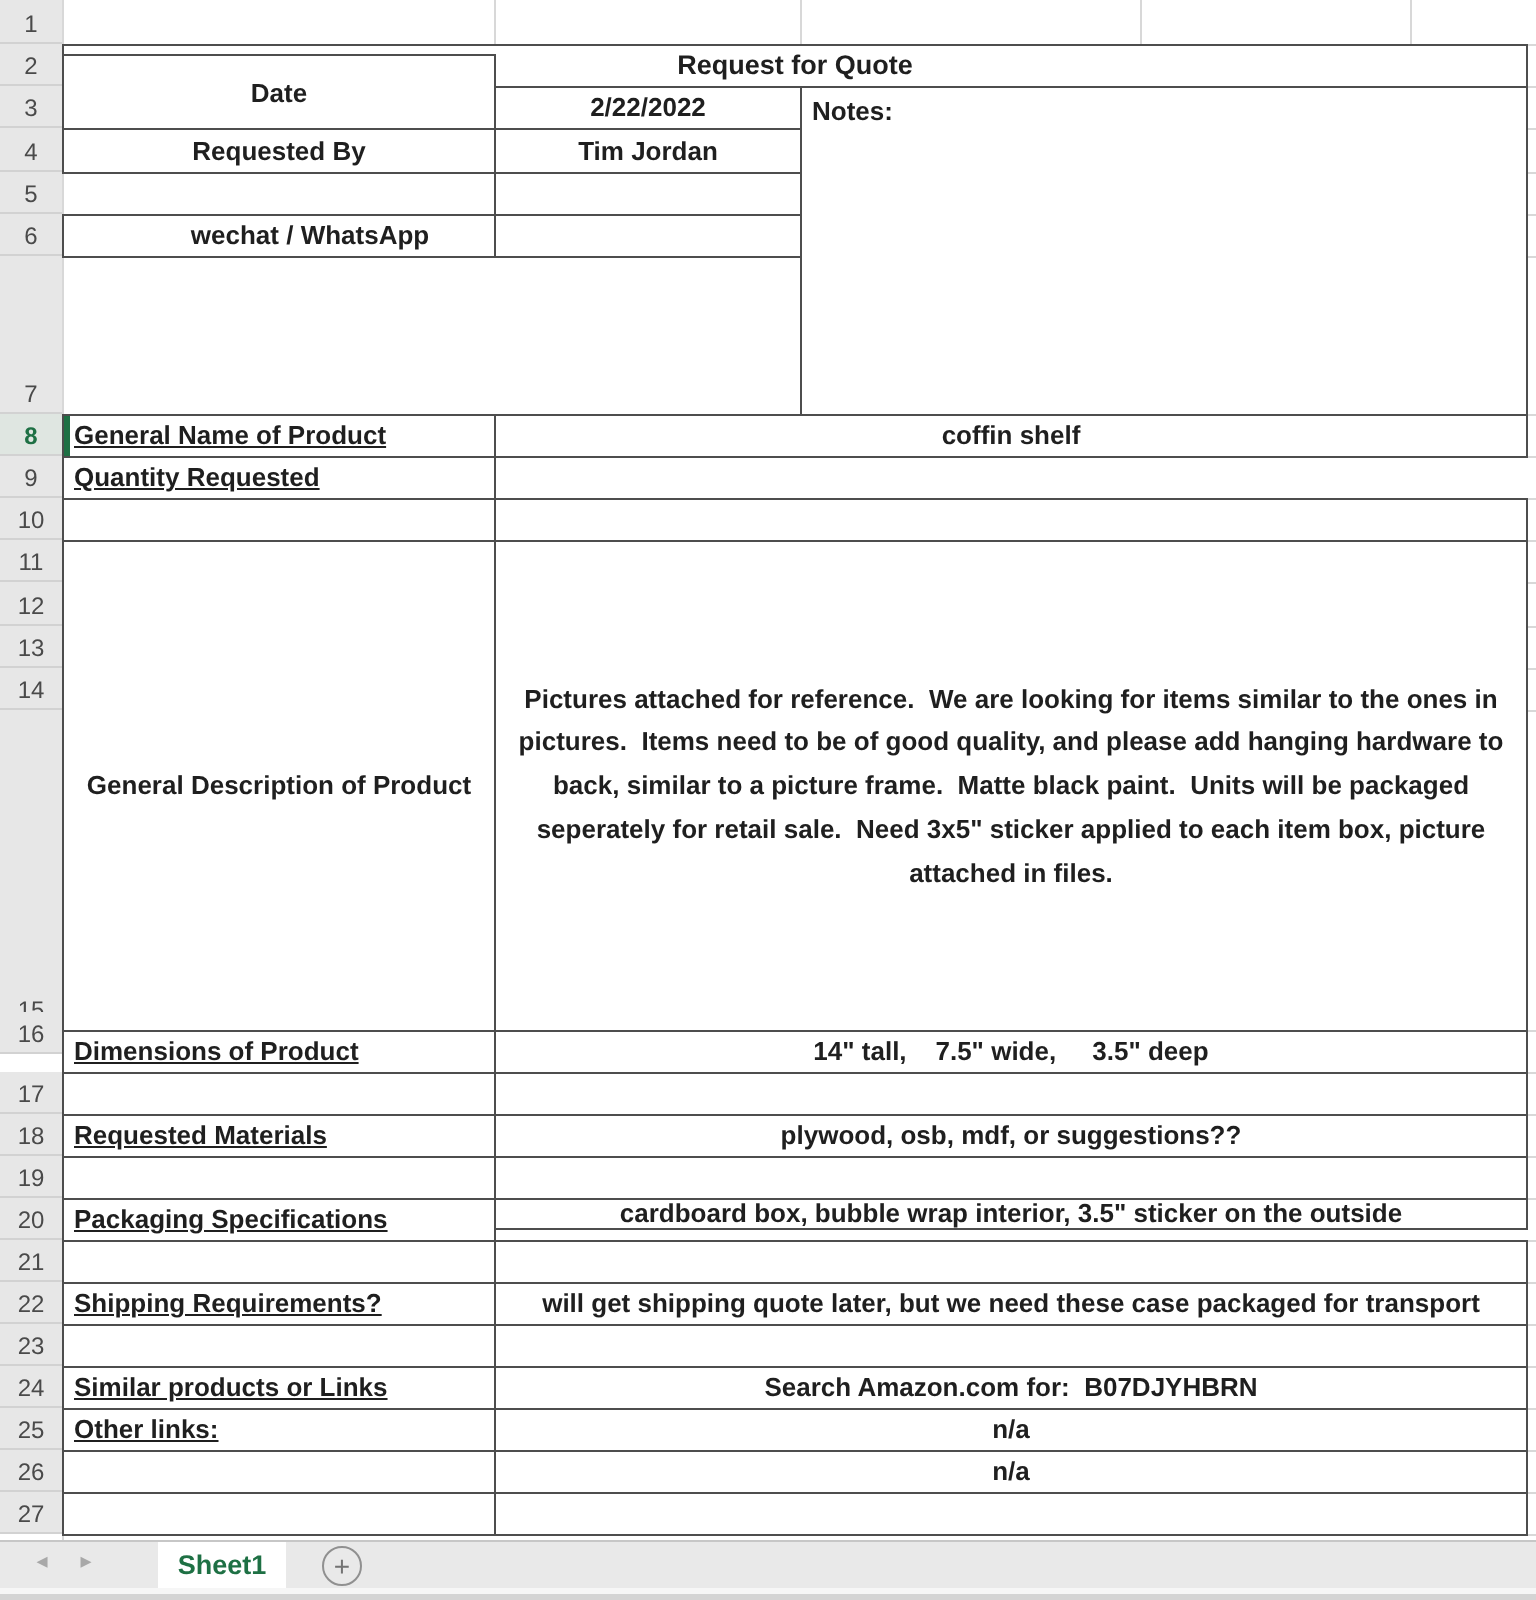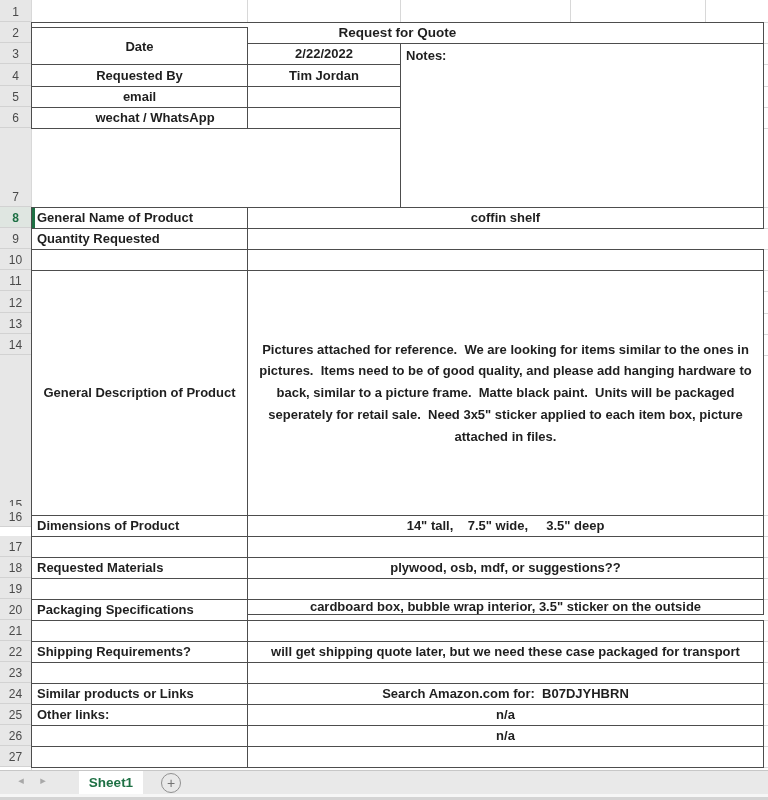--- a/index.html
+++ b/index.html
@@ -10,21 +10,21 @@
   .tick{position:absolute;left:764px;width:4px;height:1px;background:#d8d8d8;}
   
   .rowhead{position:absolute;left:0;width:31px;background:#e7e7e7;box-sizing:border-box;
            border-bottom:1px solid #d2d2d2;color:#4a4a4a;font-size:12px;
            display:flex;align-items:flex-end;justify-content:center;padding-bottom:2px;}
   .rowhead.active{color:#1e7044;background:#dfe6e1;font-weight:700;}
   
   .cell{position:absolute;box-sizing:border-box;border:1px solid #4d4d4d;background:#fff;
         font-size:13px;font-weight:600;color:#1f1f1f;display:flex;align-items:center;
         justify-content:center;white-space:pre-wrap;overflow:hidden;line-height:20px;}
-  .cell.left{justify-content:flex-start;padding-left:5px;}
+  .cell.left{justify-content:flex-start;padding-left:5px;text-decoration:underline;}
   .cell.notes{align-items:flex-start;justify-content:flex-start;padding:2px 5px;}
   .cell.desc{padding:0 8px;text-align:center;line-height:21.8px;}
   .cell.activecell{box-shadow:inset 3px 0 0 #1e7044;}
   .cell.titlecell{font-size:13.5px;}
   
   .tabbar{position:absolute;left:0;top:770px;width:768px;height:24px;background:#e9e9e9;
           border-top:1px solid #c7c7c7;box-sizing:border-box;}
   .navarrow{position:absolute;top:3px;font-size:11px;color:#a8a8a8;width:16px;text-align:center;}
   .sheettab{position:absolute;left:79px;top:0;width:64px;height:23px;background:#ffffff;
             border-bottom:3px solid #1e7044;box-sizing:content-box;display:flex;align-items:center;
@@ -101,21 +101,20 @@
   <div class="rowhead" style="top:704px;height:21px">25</div>
   <div class="rowhead" style="top:725px;height:21px">26</div>
   <div class="rowhead" style="top:746px;height:21px">27</div>
 
   <div class="cell titlecell" style="left:31px;top:22px;width:733px;height:22px">Request for Quote</div>
 
   <div class="cell" style="left:31px;top:27px;width:217px;height:39px">Date</div>
   <div class="cell" style="left:247px;top:43px;width:154px;height:22px">2/22/2022</div>
   <div class="cell" style="left:31px;top:64px;width:217px;height:23px">Requested By</div>
   <div class="cell" style="left:247px;top:64px;width:154px;height:23px">Tim Jordan</div>
-  <div class="cell" style="left:31px;top:86px;width:217px;height:22px">email</div>
   <div class="cell" style="left:247px;top:86px;width:154px;height:22px"></div>
   <div class="cell" style="left:31px;top:107px;width:248px;height:22px">wechat / WhatsApp</div>
   <div class="cell" style="left:247px;top:107px;width:154px;height:22px"></div>
 
   <div class="cell notes" style="left:400px;top:43px;width:364px;height:165px">Notes:</div>
 
   <div class="cell left activecell" style="left:31px;top:207px;width:217px;height:22px">General Name of Product</div>
   <div class="cell" style="left:247px;top:207px;width:517px;height:22px">coffin shelf</div>
   <div class="cell left" style="left:31px;top:228px;width:217px;height:22px">Quantity Requested</div>
   <div class="cell" style="left:31px;top:249px;width:217px;height:22px"></div>

